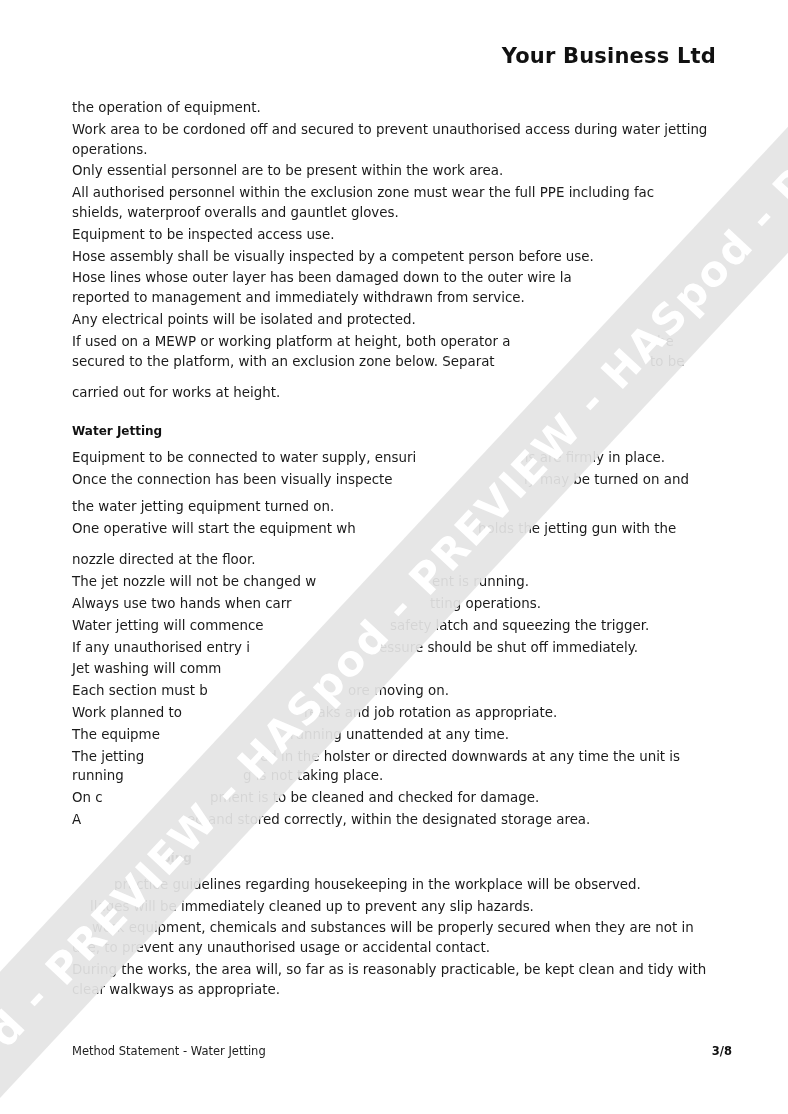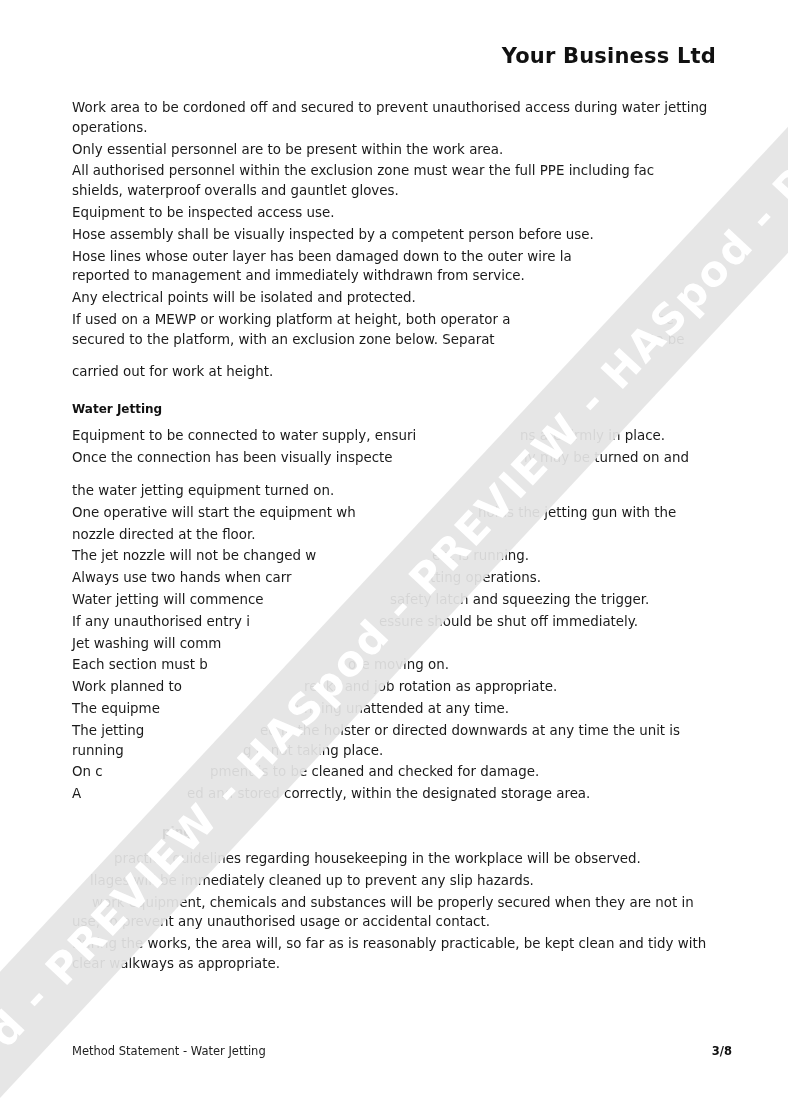--- a/index.html
+++ b/index.html
@@ -19,20 +19,21 @@
            color:#fff;font-weight:bold;font-size:42px;letter-spacing:2px;white-space:nowrap;
            font-family:"DejaVu Sans",sans-serif;}
 </style>
 </head>
 <body>
 
 <div class="company">Your Business Ltd</div>
 
 <div class="content">
 
+  <p class="p">the operation of equipment.</p>
   <p class="p">Work area to be cordoned off and secured to prevent unauthorised access during water jetting operations.</p>
   <p class="p">Only essential personnel are to be present within the work area.</p>
   <p class="p" style="margin-bottom:0">
     <span>All authorised personnel within the exclusion zone must wear the full PPE including fac</span>
   </p>
   <p class="p">shields, waterproof overalls and gauntlet gloves.</p>
   <p class="p">Equipment to be inspected access use.</p>
   <p class="p">Hose assembly shall be visually inspected by a competent person before use.</p>
   <p class="p" style="margin-bottom:0">
     <span>Hose lines whose outer layer has been damaged down to the outer wire la</span>
@@ -40,28 +41,28 @@
   <p class="p">reported to management and immediately withdrawn from service.</p>
   <p class="p">Any electrical points will be isolated and protected.</p>
   <p class="p" style="margin-bottom:0;position:relative">
     <span>If used on a MEWP or working platform at height, both operator a</span>
     <span style="position:absolute;left:585px">be</span>
   </p>
   <p class="p" style="margin-bottom:12px;position:relative">
     <span>secured to the platform, with an exclusion zone below. Separat</span>
     <span style="position:absolute;left:578px">to be</span>
   </p>
-  <p class="p">carried out for work at height.</p>
+  <p class="p">carried out for works at height.</p>
 
   <h2 class="h">Water Jetting</h2>
   <div>
     <p class="p" style="position:relative"><span>Equipment to be connected to water supply, ensuri</span><span style="position:absolute;left:448px">ns are firmly in place.</span></p>
-    <p class="p" style="position:relative;margin-bottom:13px"><span>Once the connection has been visually inspecte</span><span style="position:absolute;left:452px">ly may be turned on and</span></p>
+    <p class="p" style="position:relative;margin-bottom:7px"><span>Once the connection has been visually inspecte</span><span style="position:absolute;left:452px">ly may be turned on and</span></p>
     <p class="p"><span>the water jetting equipment turned on.</span></p>
-    <p class="p" style="position:relative;margin-bottom:2px"><span>One operative will start the equipment wh</span><span style="position:absolute;left:406px">holds the jetting gun with the</span></p>
+    <p class="p" style="position:relative;margin-bottom:12px"><span>One operative will start the equipment wh</span><span style="position:absolute;left:406px">holds the jetting gun with the</span></p>
     <p class="p"><span>nozzle directed at the floor.</span></p>
     <p class="p" style="position:relative"><span>The jet nozzle will not be changed w</span><span style="position:absolute;left:360px">ent is running.</span></p>
     <p class="p" style="position:relative"><span>Always use two hands when carr</span><span style="position:absolute;left:358px">tting operations.</span></p>
     <p class="p" style="position:relative"><span>Water jetting will commence </span><span style="position:absolute;left:318px">safety latch and squeezing the trigger.</span></p>
     <p class="p" style="position:relative"><span>If any unauthorised entry i</span><span style="position:absolute;left:307px">essure should be shut off immediately.</span></p>
     <p class="p"><span>Jet washing will comm</span></p>
     <p class="p" style="position:relative"><span>Each section must b</span><span style="position:absolute;left:276px">ore moving on.</span></p>
     <p class="p" style="position:relative"><span>Work planned to</span><span style="position:absolute;left:232px">reaks and job rotation as appropriate.</span></p>
     <p class="p" style="position:relative"><span>The equipme</span><span style="position:absolute;left:218px">running unattended at any time.</span></p>
     <p class="p" style="position:relative;margin-bottom:0"><span>The jetting</span><span style="position:absolute;left:188px">ed in the holster or directed downwards at any time the unit is</span></p>

